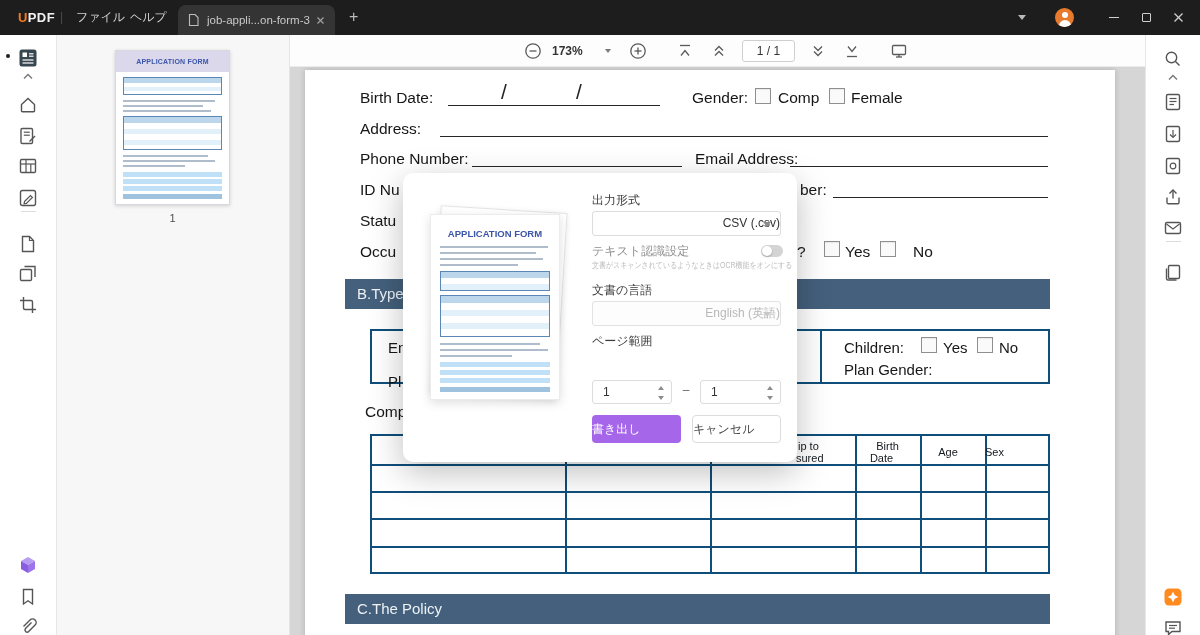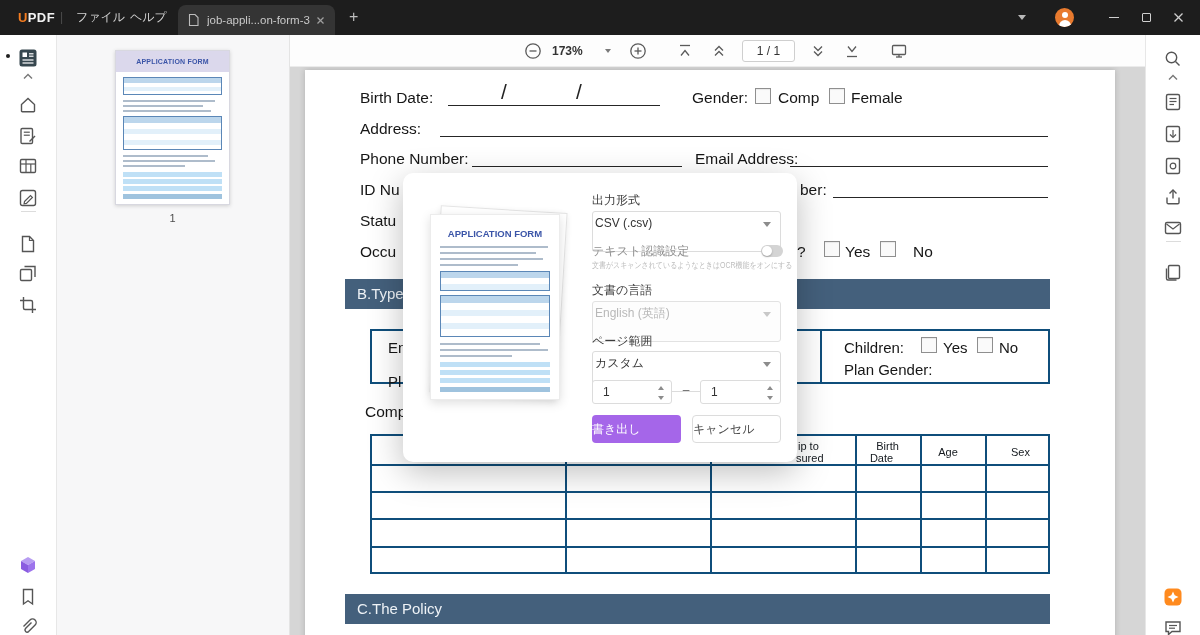--- a/index.html
+++ b/index.html
@@ -74,21 +74,21 @@
 
   
   .dialog { position:absolute; left:403px; top:173px; width:394px; height:289px; background:#fff; border-radius:10px; box-shadow:0 10px 34px rgba(0,0,0,.26); z-index:50; }
   .preview-wrap { position:absolute; left:27px; top:39px; width:133px; height:191px; }
   .preview-back { position:absolute; left:5px; top:-3px; width:127px; height:187px; background:#fff; border:1px solid #e4e4e4; transform:rotate(3.5deg); box-shadow:0 2px 6px rgba(0,0,0,.08); }
   .preview-front { position:absolute; left:0; top:2px; width:130px; height:186px; background:#fff; border:1px solid #ececec; box-shadow:0 3px 10px rgba(0,0,0,.13); }
   .preview-title { position:absolute; left:0; right:0; top:13px; text-align:center; font-size:9.5px; font-weight:bold; color:#3b55a8; white-space:nowrap; }
   .dlg-col { position:absolute; left:189px; top:0; width:192px; height:289px; }
   .dlg-label { position:absolute; left:0; font-size:12px; color:#3c3c3c; white-space:nowrap; }
   .dlg-label.dim { color:#8f8f8f; }
-  .dlg-select { position:absolute; left:0; width:189px; height:41px; border:1px solid #dcdcdc; border-radius:3px; background:#fff; font-size:12px; color:#333; line-height:23px; padding-left:2px; white-space:nowrap; }
+  .dlg-select { position:absolute; left:0; width:189px; height:25px; border:1px solid #dcdcdc; border-radius:3px; background:#fff; font-size:12px; color:#333; line-height:23px; padding-left:2px; white-space:nowrap;text-align:right; }
   .dlg-select.disabled { color:#b8b8b8; border-color:#e2e2e2; background:#fdfdfd; }
   .sel-arrow { position:absolute; right:9px; top:10px; width:0; height:0; border-left:4px solid transparent; border-right:4px solid transparent; border-top:5px solid #8c8c8c; }
   .sel-arrow.dim { border-top-color:#c8c8c8; }
   .toggle { position:absolute; left:169px; top:72px; width:22px; height:12px; border-radius:6px; background:#d4d4d4; }
   .toggle-knob { position:absolute; left:1px; top:1px; width:10px; height:10px; border-radius:50%; background:#fff; box-shadow:0 1px 2px rgba(0,0,0,.25); }
   .dlg-hint { position:absolute; left:0; top:87px; font-size:8.5px; color:#bdbdbd; white-space:nowrap; transform:scaleX(.82); transform-origin:left center; }
   .num-input { position:absolute; top:207px; height:24px; border:1px solid #dcdcdc; border-radius:3px; background:#fff; font-size:12px; color:#333; line-height:22px; padding-left:10px; }
   .spinner { position:absolute; right:5px; top:5px; width:8px; height:14px; }
   .spin-up { position:absolute; top:0; left:0; width:0; height:0; border-left:3.5px solid transparent; border-right:3.5px solid transparent; border-bottom:4px solid #8c8c8c; }
   .spin-dn { position:absolute; bottom:0; left:0; width:0; height:0; border-left:3.5px solid transparent; border-right:3.5px solid transparent; border-top:4px solid #8c8c8c; }
@@ -370,21 +370,21 @@
           <div class="vline" style="left:613px"></div>
           <div class="hline" style="top:28px"></div>
           <div class="hline" style="top:55px"></div>
           <div class="hline" style="top:82px"></div>
           <div class="hline" style="top:110px"></div>
           <div class="th-text" style="left:426px;top:4px">ip to</div>
           <div class="th-text" style="left:424px;top:16px">sured</div>
           <div class="th-text" style="left:483px;top:4px;width:65px">Birth</div>
           <div class="th-text" style="left:483px;top:16px;width:53px">Date</div>
           <div class="th-text" style="left:548px;top:10px;width:56px">Age</div>
-          <div class="th-text" style="left:617px;top:10px;width:63px">Sex</div>
+          <div class="th-text" style="left:591px;top:10px;width:63px">Sex</div>
         </div>
 
         <div class="section-bar" style="top:524px">C.The Policy</div>
       </div>
     </div>
   </div>
 
   <div class="right-sidebar">
     <div class="rb-btn" style="top:14px">
       <svg width="20" height="20" viewBox="0 0 20 20">
@@ -498,24 +498,20 @@
       </div>
       <div class="dlg-hint">文書がスキャンされているようなときはOCR機能をオンにする</div>
 
       <div class="dlg-label" style="top:109px">文書の言語</div>
       <div class="dlg-select disabled" style="top:128px">
         <span>English (英語)</span>
         <div class="sel-arrow dim"></div>
       </div>
 
       <div class="dlg-label" style="top:160px">ページ範囲</div>
-      <div class="dlg-select" style="top:178px">
-        <span>カスタム</span>
-        <div class="sel-arrow"></div>
-      </div>
 
       <div class="num-input" style="left:0;width:80px">
         <span>1</span>
         <div class="spinner">
             <div class="spin-up"></div>
             <div class="spin-dn"></div>
           </div>
       </div>
       <div class="range-dash">–</div>
       <div class="num-input" style="left:108px;width:81px">

